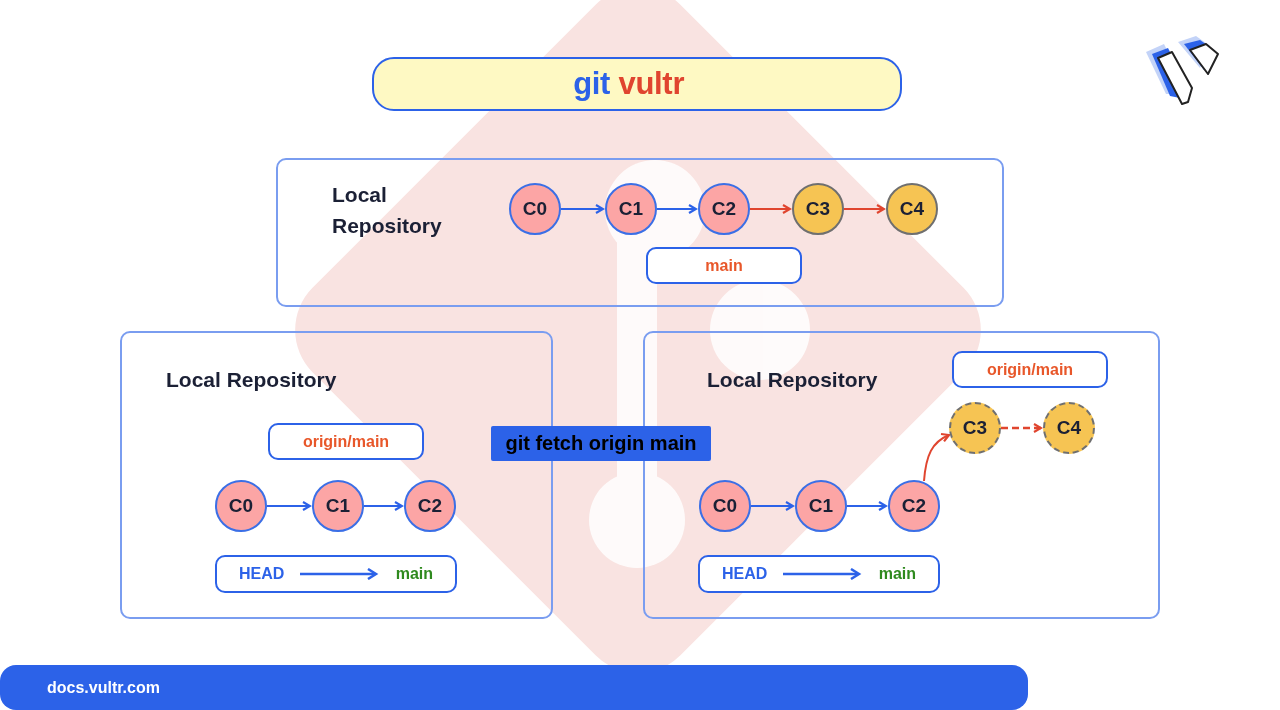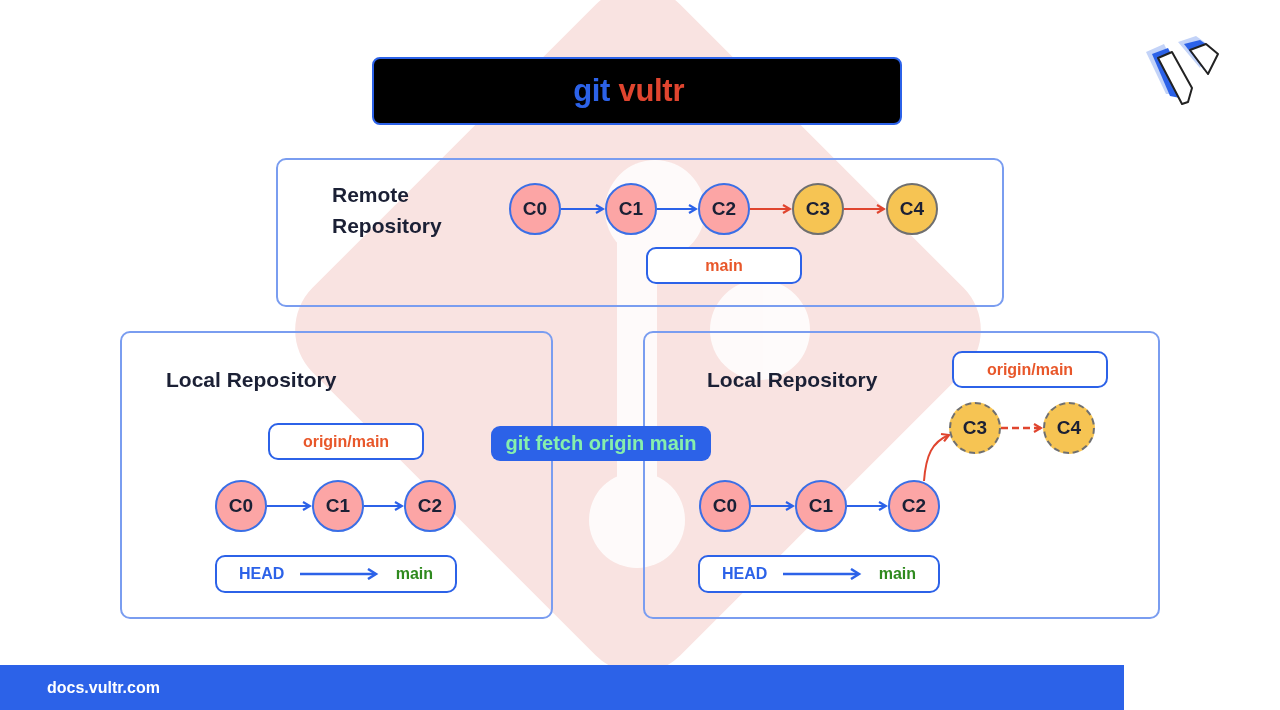--- a/index.html
+++ b/index.html
@@ -7,23 +7,23 @@
     width: 1280px; height: 710px; position: relative; overflow: hidden;
     background: #ffffff;
     font-family: "Liberation Sans", "DejaVu Sans", sans-serif;
   }
   .bg-logo { position: absolute; left: 0; top: 0; width: 1280px; height: 665px; z-index: 0; }
   .box {
     position: absolute; border: 2.5px solid #7a9df0; border-radius: 10px;
     background: rgba(255,255,255,0.0); box-sizing: border-box; z-index: 1;
   }
   .title-box {
-    position: absolute; left: 372px; top: 57px; width: 530px; height: 68px;
-    border: 2.5px solid #2c62e8; border-radius: 8px; box-sizing: border-box;
-    background: #000000; z-index: 2;
+    position: absolute; left: 372px; top: 57px; width: 530px; height: 54px;
+    border: 2.5px solid #2c62e8; border-radius: 22px; box-sizing: border-box;
+    background: #fef9c3; z-index: 2;
     display: flex; align-items: center; justify-content: center;
     font-weight: bold; font-size: 31px; letter-spacing: -0.3px;
   }
   .title-box .blue { color: #2c62e8; }
   .title-box .red { color: #e0452f; }
   .label-dark { position: absolute; color: #1b2035; font-weight: bold; font-size: 21px; line-height: 31px; z-index: 3; }
   .pill {
     position: absolute; box-sizing: border-box; background: #fff;
     border: 2.5px solid #2c62e8; border-radius: 10px; z-index: 3;
     display: flex; align-items: center; justify-content: center;
@@ -35,26 +35,26 @@
   .main-green { color: #2f8a1e; }
   .head-arrow { width: 80px; height: 12px; }
   .diagram-svg { position: absolute; left: 0; top: 0; width: 1280px; height: 665px; z-index: 4; pointer-events: none; }
   .commit { position: absolute; width: 52px; height: 52px; border-radius: 50%; box-sizing: border-box;
     display: flex; align-items: center; justify-content: center; font-weight: bold; font-size: 19px; color: #1b2035; z-index: 5; }
   .commit.blue { background: #fca5a5; border: 2.5px solid #3b6fe6; }
   .commit.yellow { background: #f6c453; border: 2.5px solid #6f6f6f; }
   .commit.dashed { background: #f6c453; border: 2.5px dashed #6f6f6f; }
   .cmd-badge {
     position: absolute; left: 491px; top: 426px; width: 220px; height: 35px;
-    background: #2c62e8; color: #86efac; border-radius: 9px; z-index: 6;
+    background: #2c62e8; color: #000000; border-radius: 2px; z-index: 6;
     display: flex; align-items: center; justify-content: center; font-weight: bold; font-size: 20px;
   }
   .footer {
-    position: absolute; left: 0; top: 665px; width: 1124px; height: 45px; background: #2c62e8; z-index: 7;
-    display: flex; align-items: center;
+    position: absolute; left: 0; top: 665px; width: 1028px; height: 45px; background: #2c62e8; z-index: 7;
+    display: flex; align-items: center; border-radius: 16px;
   }
   .footer span { color: #fff; font-weight: bold; font-size: 16px; margin-left: 47px; }
   .vlogo { position: absolute; left: 1138px; top: 32px; width: 86px; height: 86px; z-index: 7; }
 </style>
 </head>
 <body>
 
 <svg class="bg-logo" viewBox="0 0 1280 665">
   <g>
     <rect x="378" y="70" width="520" height="520" rx="60" ry="60" fill="#f9e3e1" transform="rotate(45 638 330)"></rect>
@@ -75,21 +75,21 @@
   <path d="M8 20 L26 12 L44 48 L38 62 L28 62 Z" fill="#c3d3f8"></path>
   <path d="M14 22 L30 16 L48 52 L42 66 L32 64 Z" fill="#2c62e8"></path>
   <path d="M20 26 L34 20 L54 56 L50 70 L44 72 Z" fill="#fff" stroke="#222" stroke-width="2" stroke-linejoin="round"></path>
   <path d="M40 10 L58 4 L72 14 L62 36 Z" fill="#c3d3f8"></path>
   <path d="M46 12 L62 8 L76 18 L66 38 Z" fill="#2c62e8"></path>
   <path d="M52 18 L68 12 L80 22 L70 42 Z" fill="#fff" stroke="#222" stroke-width="2" stroke-linejoin="round"></path>
 </svg>
 
 <div class="box" style="left:276px; top:158px; width:728px; height:149px;"></div>
 <div class="label-dark" style="left:332px; top:179px;">
-  <div>Remote</div>
+  <div>Local</div>
   <div>Repository</div>
 </div>
 <div class="commit blue" style="left:509px; top:183px;">C0</div>
 <div class="commit blue" style="left:605px; top:183px;">C1</div>
 <div class="commit blue" style="left:698px; top:183px;">C2</div>
 <div class="commit yellow" style="left:792px; top:183px;">C3</div>
 <div class="commit yellow" style="left:886px; top:183px;">C4</div>
 <div class="pill orange" style="left:646px; top:247px; width:156px; height:37px;">main</div>
 
 <div class="box" style="left:120px; top:331px; width:433px; height:288px;"></div>

